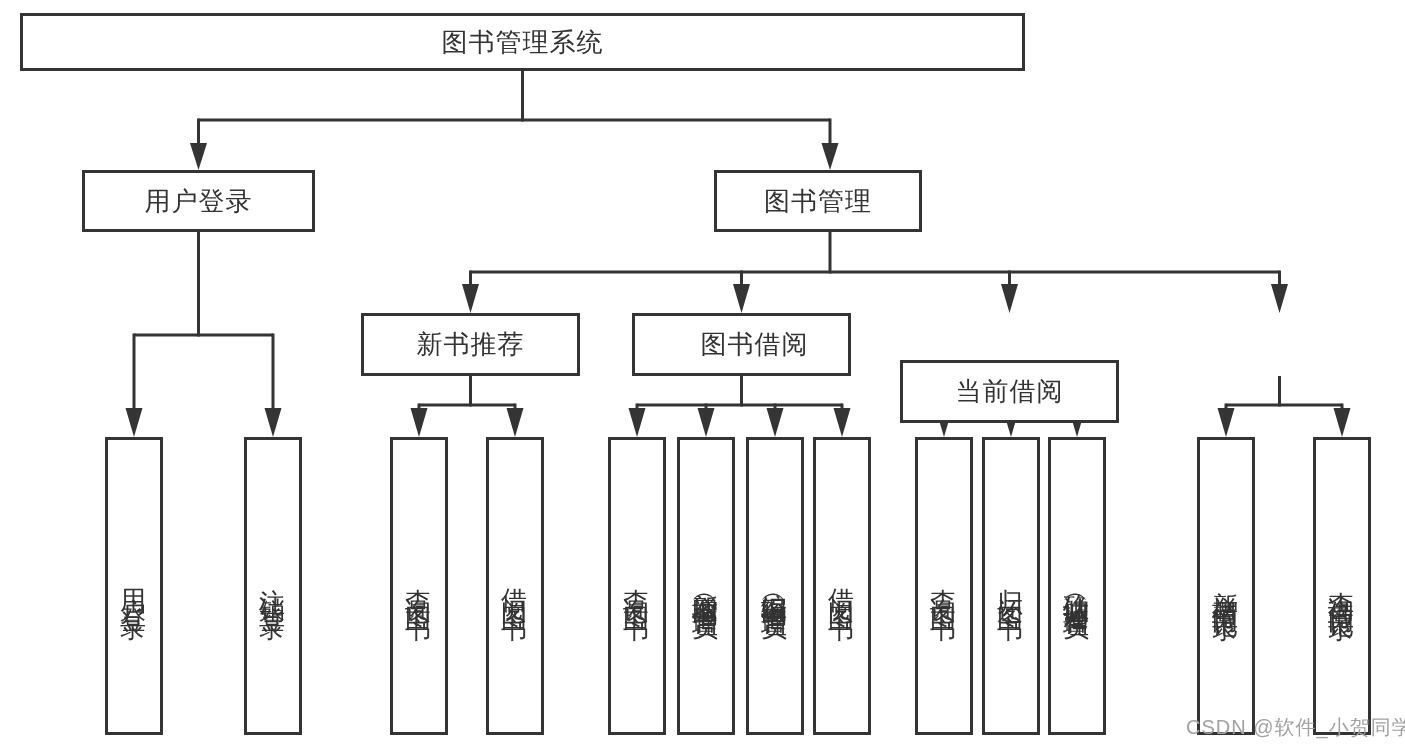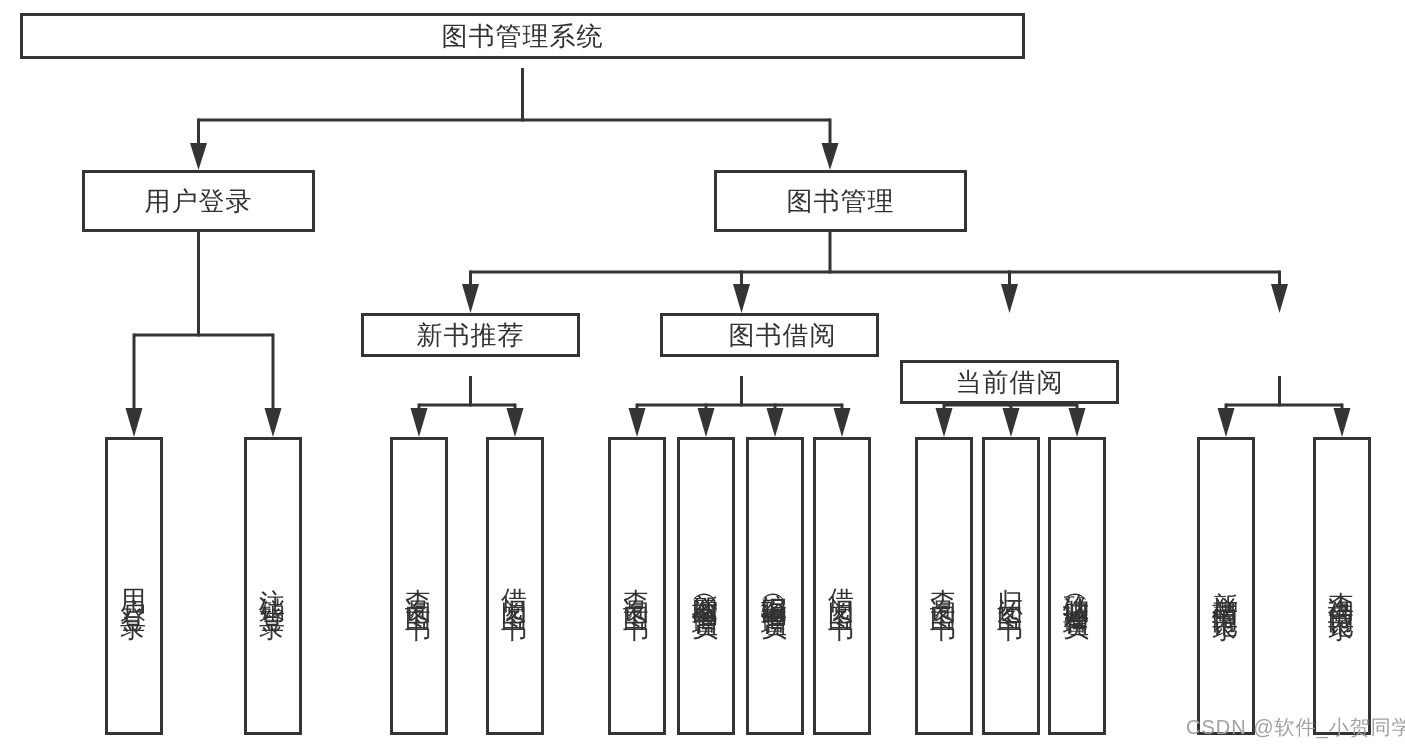--- a/index.html
+++ b/index.html
@@ -35,26 +35,26 @@
     writing-mode: vertical-lr;
     text-orientation: mixed;
     font-size: 26px;
     white-space: nowrap;
     color: #333333;
   }
   .ls4 span { letter-spacing: 9px; }
   .ls6 span { letter-spacing: 5px; }
   .ls9 span { letter-spacing: 3px; }
   
-  .n-root   { left: 20px;  top: 13px;  width: 1005px; height: 46px; }
+  .n-root   { left: 20px;  top: 13px;  width: 1005px; height: 58px; }
   .n-login  { left: 82px;  top: 170px; width: 233px;  height: 62px; }
-  .n-mgmt   { left: 714px; top: 170px; width: 253px;  height: 62px; }
-  .lv3      { top: 313px; height: 44px; width: 219px; }
+  .n-mgmt   { left: 714px; top: 170px; width: 208px;  height: 62px; }
+  .lv3      { top: 313px; height: 63px; width: 219px; }
   .n-rec    { left: 361px; }
-  .n-borrow { left: 660px; padding-left: 26px; }
+  .n-borrow { left: 632px; padding-left: 26px; }
   .n-cur    { left: 900px; margin-top: 47px; }
   .n-record { left: 1170px; }
   .leaf     { top: 437px; height: 298px; width: 58px; }
   .lf1  { left: 105px; }  .lf2  { left: 244px; }
   .lf3  { left: 390px; }  .lf4  { left: 486px; }
   .lf5  { left: 608px; }  .lf6  { left: 677px; }
   .lf7  { left: 746px; }  .lf8  { left: 813px; }
   .lf9  { left: 915px; }  .lf10 { left: 982px; }
   .lf11 { left: 1048px; } .lf12 { left: 1197px; }
   .lf13 { left: 1313px; }

